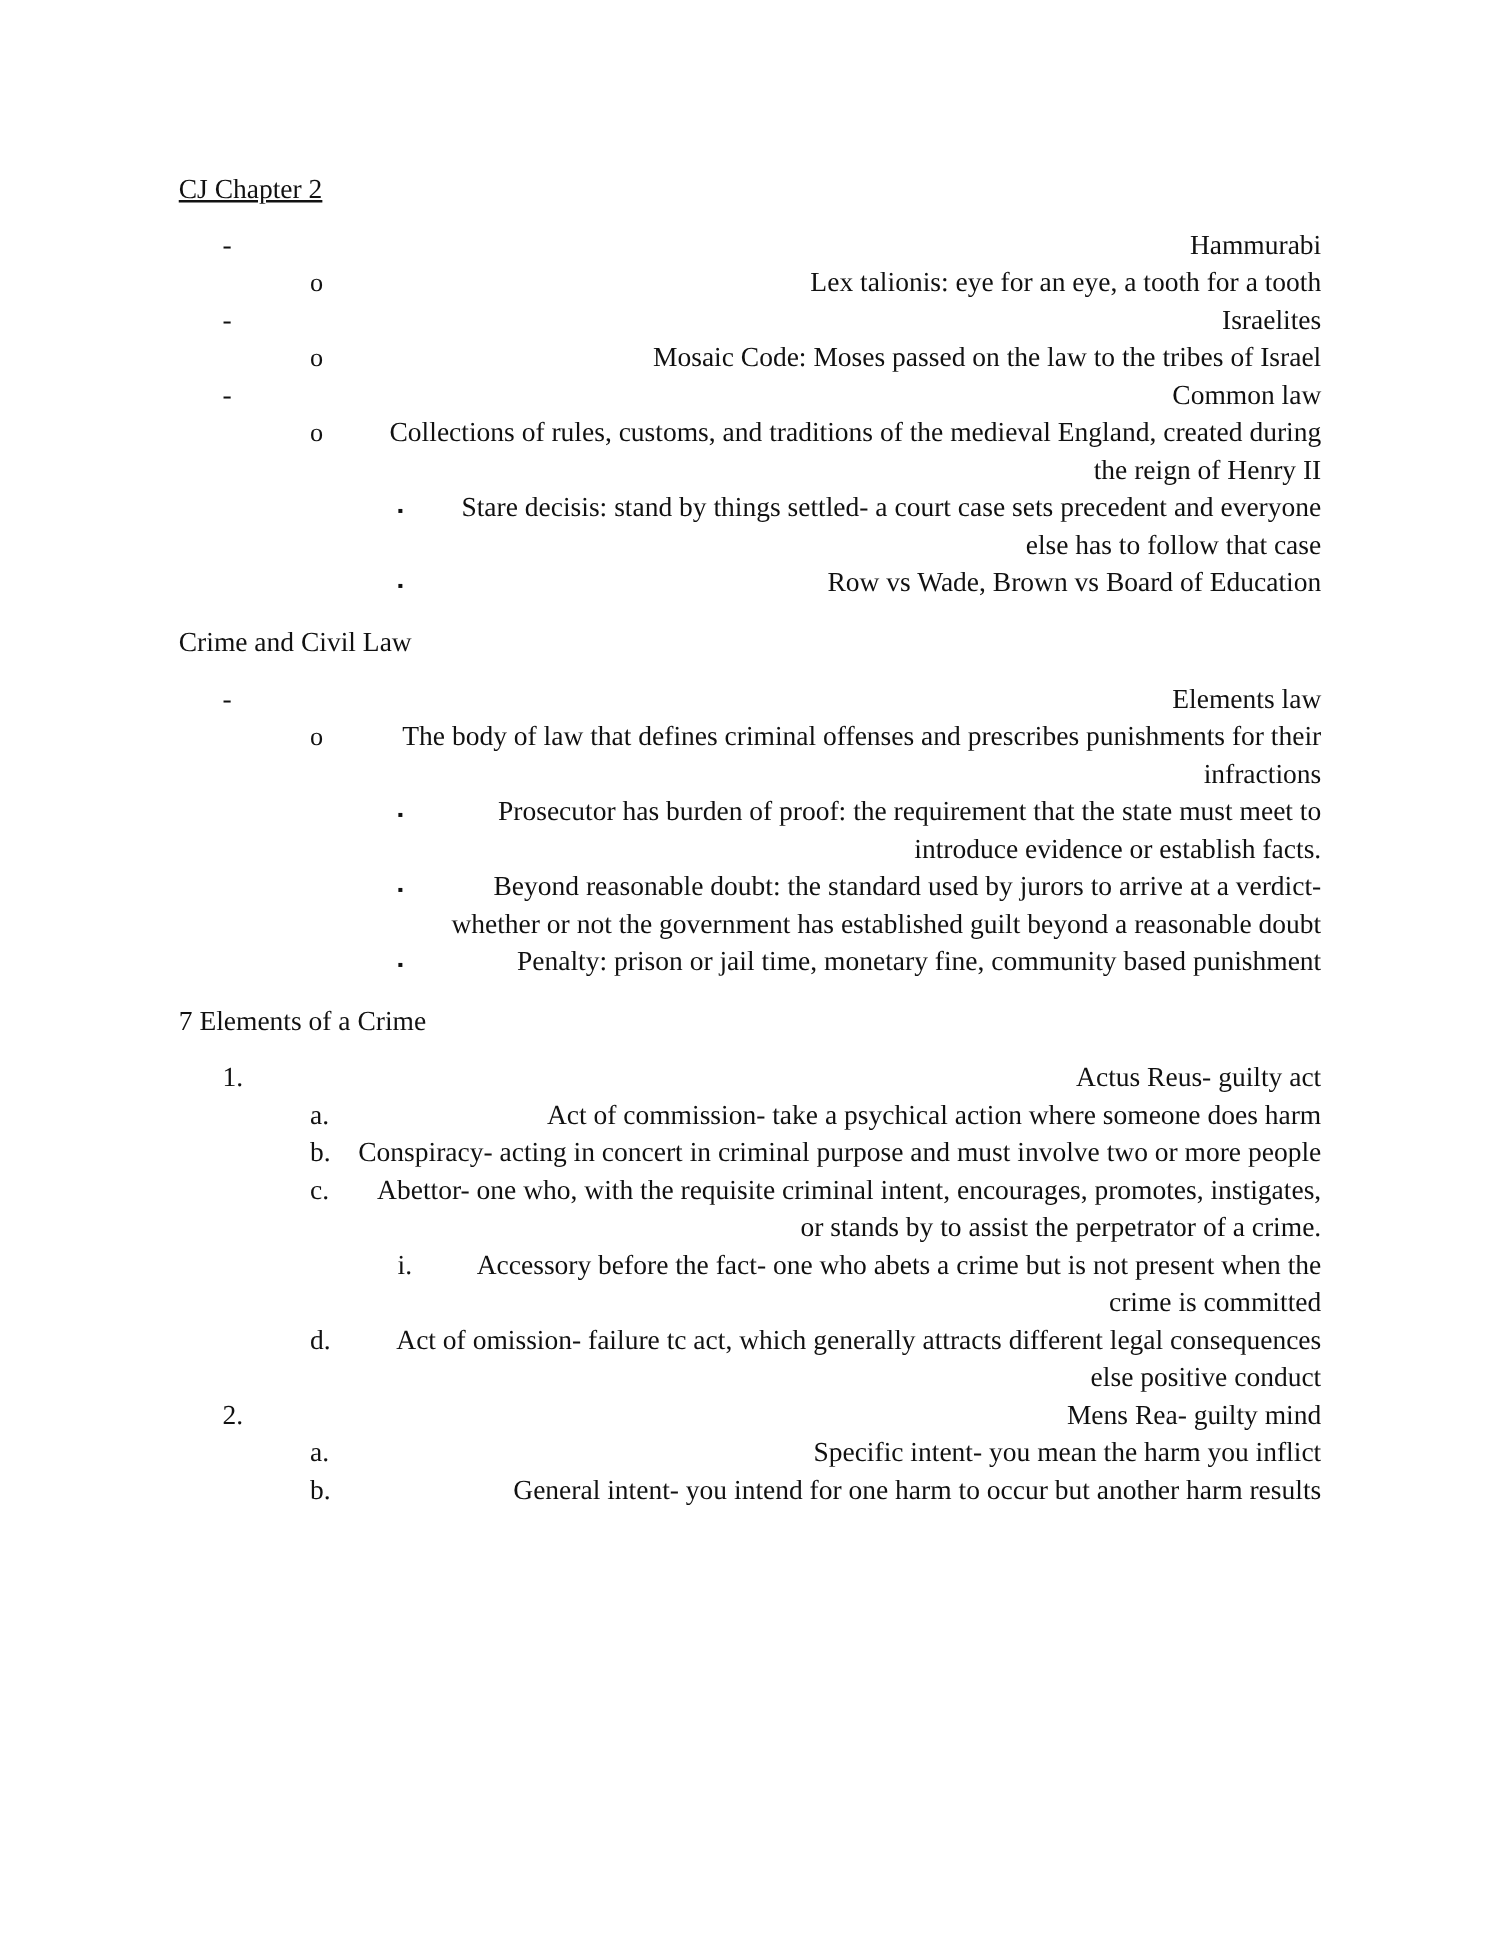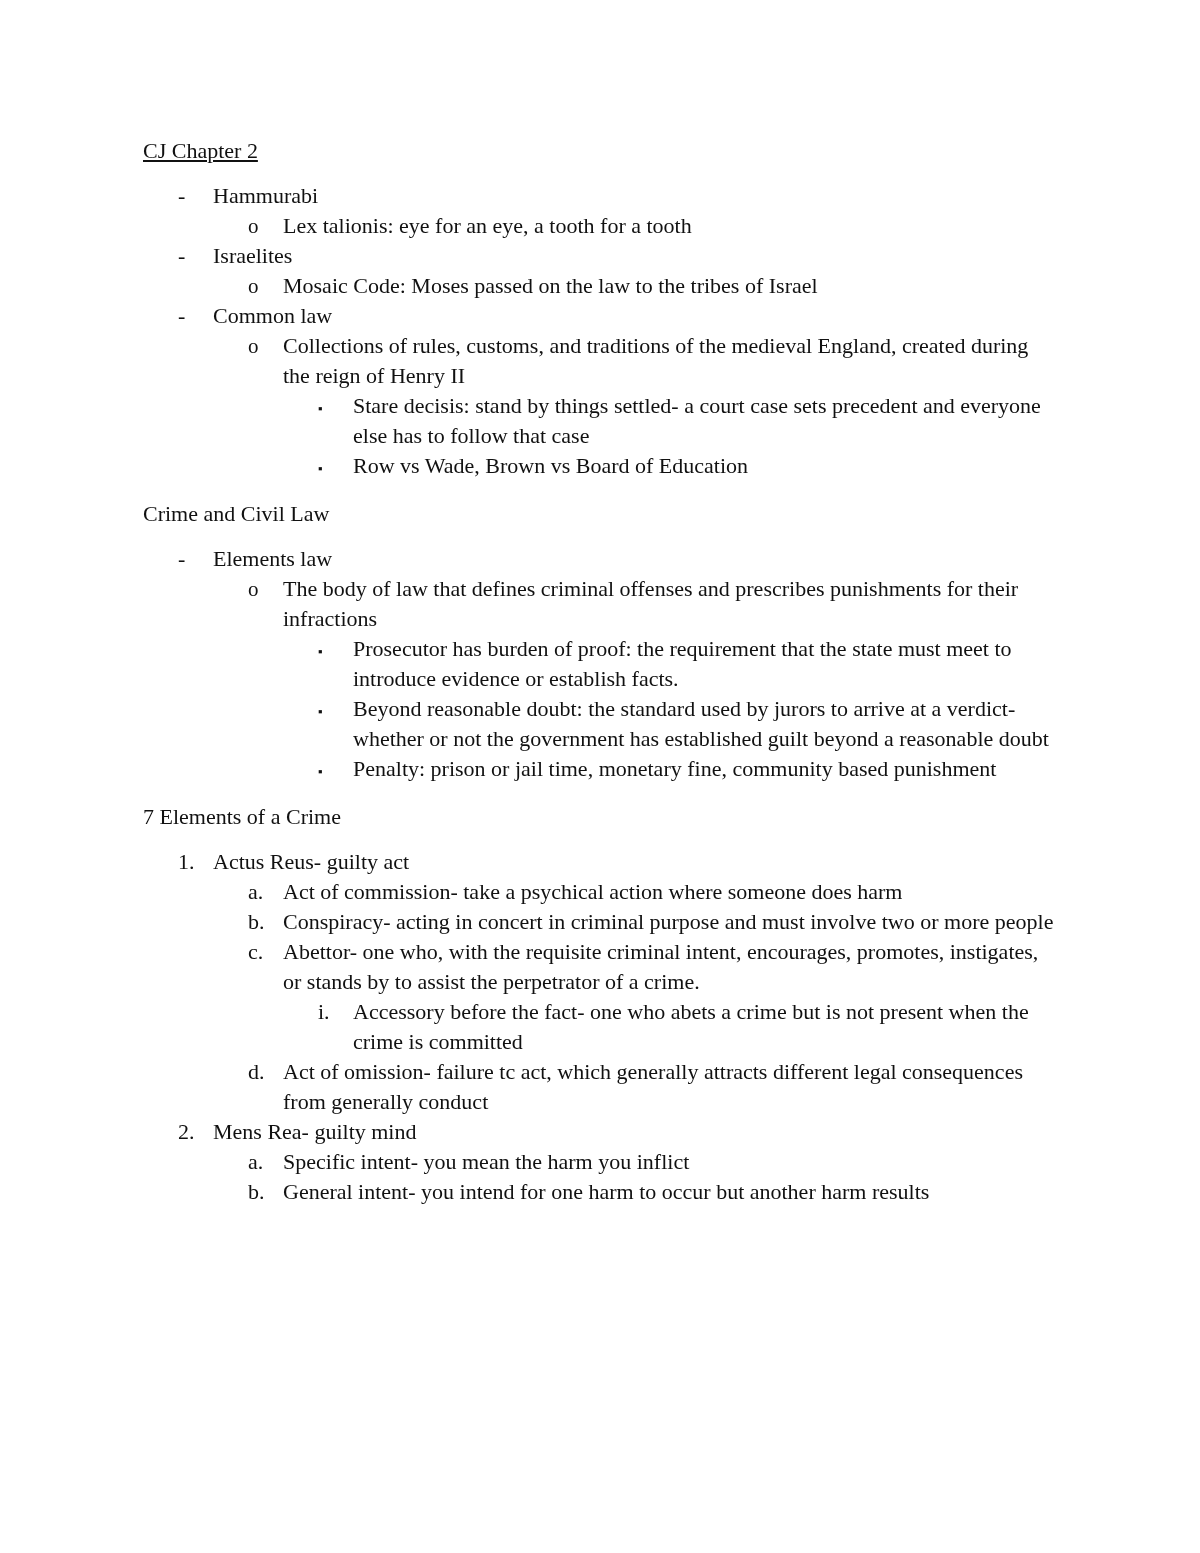--- a/index.html
+++ b/index.html
@@ -26,21 +26,21 @@
   .list { margin-bottom: 15px; }
   .item {
     display: flex;
     align-items: baseline;
     line-height: 30px;
   }
   .item .marker {
     flex: 0 0 35px;
     width: 35px;
   }
-  .item .text { flex: 1 1 auto; }
+  .item .text { flex: 1 1 auto; text-align: right; }
   .lv1 { padding-left: 35px; }
   .lv2 { padding-left: 105px; }
   .lv3 { padding-left: 175px; }
   .marker.sq { font-size: 13px; }
   .marker.ob { font-size: 21px; }
 </style>
 </head>
 <body>
 
 <div class="page">
@@ -119,21 +119,21 @@
       <div class="item lv2">
         <span class="marker">c.</span>
         <span class="text">Abettor- one who, with the requisite criminal intent, encourages, promotes, instigates, or stands by to assist the perpetrator of a crime.</span>
       </div>
       <div class="item lv3">
         <span class="marker">i.</span>
         <span class="text">Accessory before the fact- one who abets a crime but is not present when the crime is committed</span>
       </div>
       <div class="item lv2">
         <span class="marker">d.</span>
-        <span class="text">Act of omission- failure tc act, which generally attracts different legal consequences from generally conduct</span>
+        <span class="text">Act of omission- failure tc act, which generally attracts different legal consequences else positive conduct</span>
       </div>
       <div class="item lv1">
         <span class="marker">2.</span>
         <span class="text">Mens Rea- guilty mind</span>
       </div>
       <div class="item lv2">
         <span class="marker">a.</span>
         <span class="text">Specific intent- you mean the harm you inflict</span>
       </div>
       <div class="item lv2">

